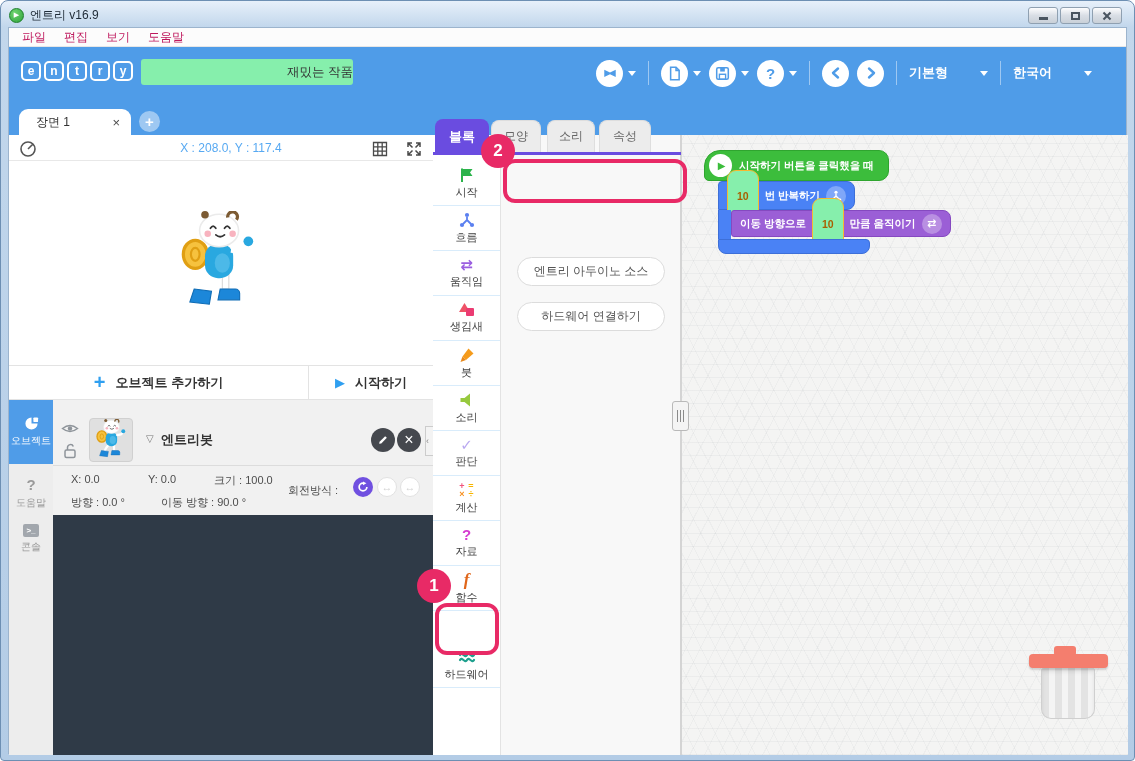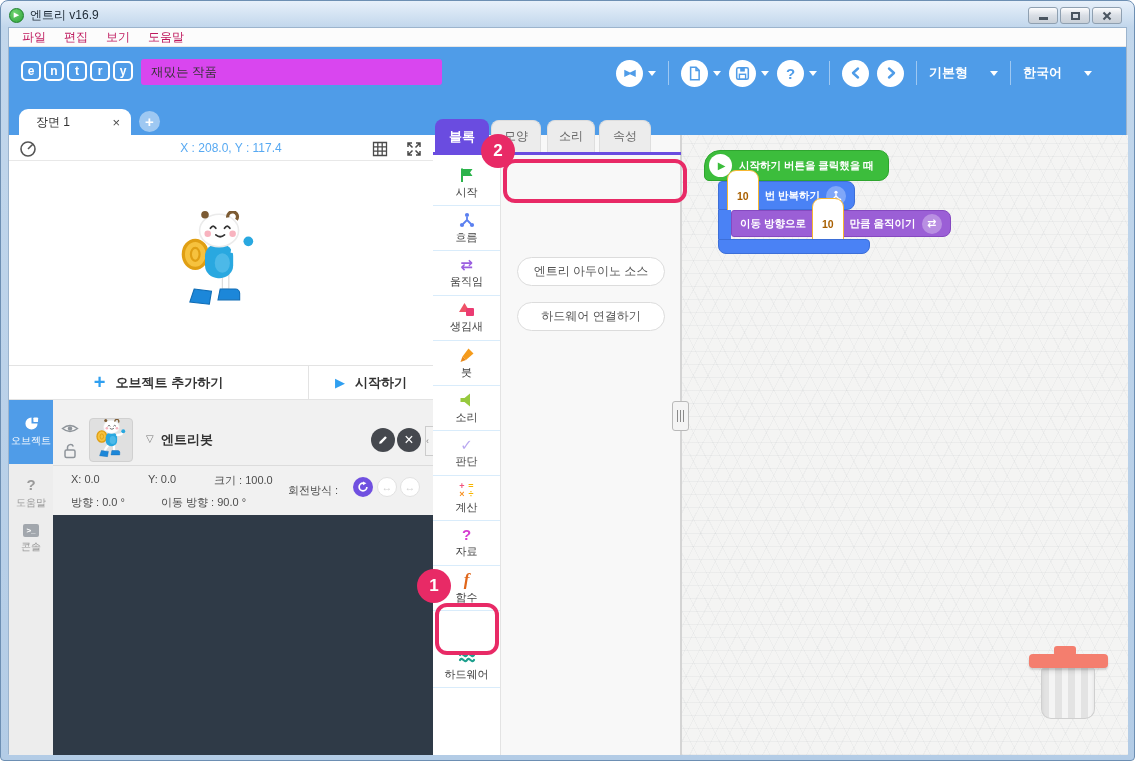--- a/index.html
+++ b/index.html
@@ -23,26 +23,26 @@
   .content-bg { position:absolute; left:7px; right:7px; top:26px; bottom:6px; background:#fff; border:1px solid #9cb4cd; }
 
   
   .menubar { position:absolute; left:8px; right:8px; top:27px; height:19px; background:#fcfcfc; border-bottom:1px solid #e6e6e6; display:flex; align-items:center; gap:18px; padding-left:13px; }
   .menubar span { font-size:12px; color:#be185d; cursor:pointer; }
 
   
   .header { position:absolute; left:8px; right:8px; top:46px; height:88px; background:#4f9ce8; }
   .logo { position:absolute; left:12px; top:14px; display:flex; gap:3px; }
   .logo span { width:20px; height:20px; border:2.5px solid #fff; border-radius:5px; color:#fff; font-size:12px; font-weight:700; display:flex; align-items:center; justify-content:center; }
-  .project-title { position:absolute; left:132px; top:12px; width:301px; height:26px; background:#d946ef; border-radius:3px; font-size:12.5px; color:#333; line-height:26px; padding-left:10px; }
+  .project-title { position:absolute; left:132px; top:12px; width:212px; height:26px; background:#86efac; border-radius:3px; font-size:12.5px; color:#333; line-height:26px; padding-left:10px;text-align:right; }
   .toolbar { position:absolute; right:34px; top:12px; height:28px; display:flex; align-items:center; gap:8px; }
   .tb-circle { width:27px; height:27px; border-radius:50%; background:#fff; display:flex; align-items:center; justify-content:center; cursor:pointer; }
   .tb-caret { width:0; height:0; border-left:4px solid transparent; border-right:4px solid transparent; border-top:5px solid #fff; margin-left:-3px; cursor:pointer; }
   .tb-sep { width:1px; height:24px; background:rgba(255,255,255,.45); margin:0 4px; }
-  .tb-select { display:flex; align-items:center; gap:22px; color:#fff; font-size:13px; font-weight:600; cursor:pointer; }
+  .tb-select { display:flex; align-items:center; gap:32px; color:#fff; font-size:13px; font-weight:600; cursor:pointer; }
   .tb-help { font-size:15px; font-weight:700; color:#4f9ce8; }
 
   
   .scene-tab { position:absolute; left:18px; top:108px; width:112px; height:26px; background:#fff; border-radius:9px 9px 0 0; display:flex; align-items:center; cursor:pointer; }
   .scene-tab .lbl { font-size:12px; color:#333; margin-left:17px; }
   .scene-tab .close { margin-left:auto; margin-right:11px; font-size:13px; color:#4a4a4a; cursor:pointer; }
   .scene-add { position:absolute; left:138px; top:110px; width:21px; height:21px; border-radius:50%; background:rgba(255,255,255,.45); color:#fff; font-size:15px; font-weight:700; display:flex; align-items:center; justify-content:center; cursor:pointer; }
 
   
   .stage-topbar { position:absolute; left:8px; top:134px; width:424px; height:26px; background:#fff; border-bottom:1px solid #e8e8e8; }
@@ -99,21 +99,21 @@
   .grip { position:absolute; left:671px; top:400px; width:17px; height:30px; background:#f4f4f4; border:1px solid #b9b9b9; border-radius:3px; display:flex; align-items:center; justify-content:center; gap:2px; z-index:7; cursor:col-resize; }
   .grip i { display:block; width:1px; height:12px; background:#8a8a8a; }
 
   .block { position:absolute; display:flex; align-items:center; color:#fff; font-size:10.5px; font-weight:600; white-space:nowrap; cursor:grab; z-index:3; }
   .blk-start { left:703px; top:149px; height:31px; background:#3cbd3c; border:1px solid #2fa52f; border-radius:16px 10px 10px 5px; padding:0 14px 0 4px; gap:7px; }
   .play-circ { width:23px; height:23px; border-radius:50%; background:#fff; color:#3cbd3c; font-size:10px; display:flex; align-items:center; justify-content:center; padding-left:2px; }
   .blk-repeat-top { left:717px; top:180px; height:29px; background:#4a82f5; border:1px solid #3d6fd8; border-radius:4px 8px 8px 0; padding:0 8px; gap:6px; }
   .blk-spine { position:absolute; left:717px; top:209px; width:13px; height:29px; background:#4a82f5; border-left:1px solid #3d6fd8; z-index:3; }
   .blk-move { left:730px; top:209px; height:27px; background:#9b5fd6; border:1px solid #8549c0; border-radius:3px 8px 8px 3px; padding:0 8px; gap:6px; }
   .blk-repeat-bot { position:absolute; left:717px; top:238px; width:152px; height:15px; background:#4a82f5; border:1px solid #3d6fd8; border-radius:0 4px 8px 8px; z-index:3; cursor:grab; }
-  .num-oval { background:#ffffff; border:1px solid #f7b731; color:#a85f00; border-radius:9px; font-size:10.5px; font-weight:700; padding:19px 9px; }
+  .num-oval { background:#86efac; border:1px solid #f7b731; color:#a85f00; border-radius:9px; font-size:10.5px; font-weight:700; padding:19px 9px; }
   .bicon { width:20px; height:20px; border-radius:50%; background:rgba(255,255,255,.3); display:flex; align-items:center; justify-content:center; font-size:11px; color:#fff; }
 
   
   .trash-handle { position:absolute; left:1053px; top:645px; width:22px; height:10px; background:#f47e6e; border-radius:3px; z-index:3; }
   .trash-lid { position:absolute; left:1028px; top:653px; width:79px; height:14px; background:#f47e6e; border-radius:4px; box-shadow:0 2px 2px rgba(0,0,0,.15); z-index:3; }
   .trash-body { position:absolute; left:1040px; top:667px; width:54px; height:51px; border:1px solid #cfcfcf; border-top:none; border-radius:3px 3px 10px 10px; background:repeating-linear-gradient(90deg,#e3e3e3 0 7px,#f4f4f4 7px 13px); box-shadow:inset 0 4px 4px rgba(0,0,0,.08); z-index:2; }
 
   
   .co-circle { position:absolute; width:34px; height:34px; border-radius:50%; background:#e82a66; color:#fff; font-size:17px; font-weight:700; display:flex; align-items:center; justify-content:center; z-index:60; }
   .co-rect { position:absolute; border:4px solid #e82a66; border-radius:12px; z-index:55; pointer-events:none; }

